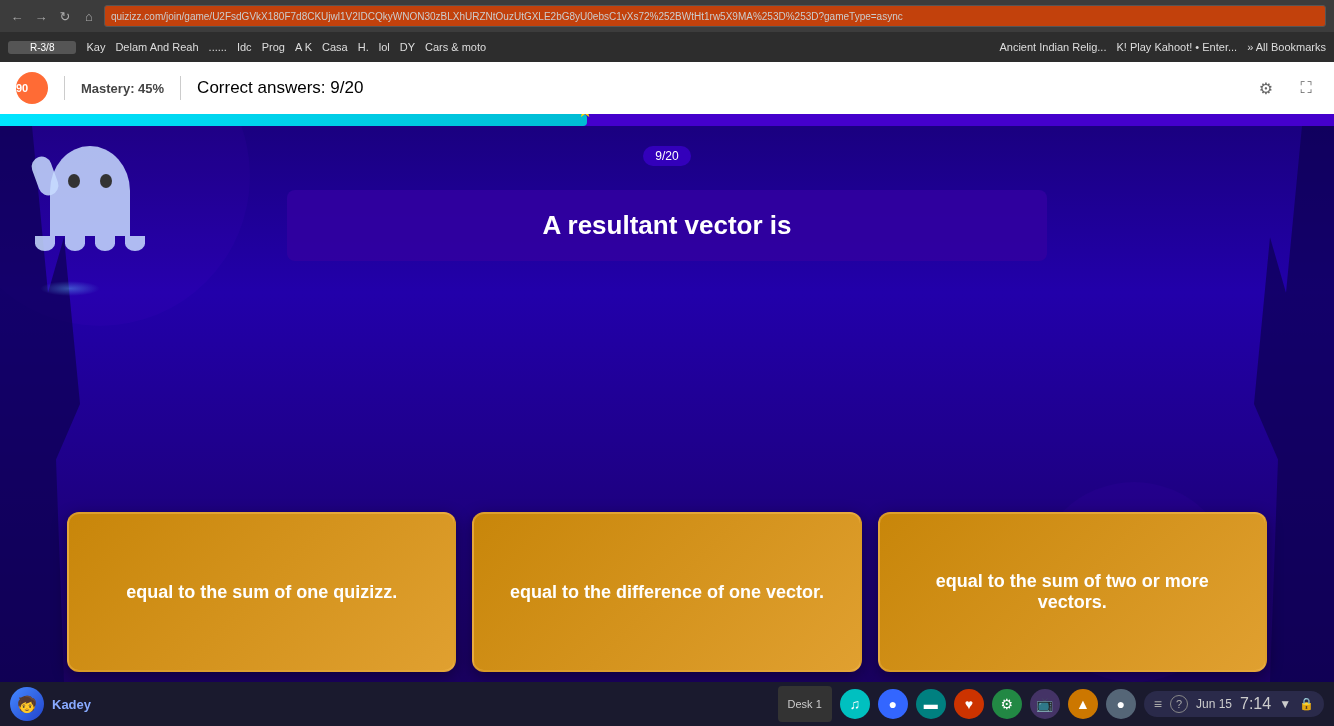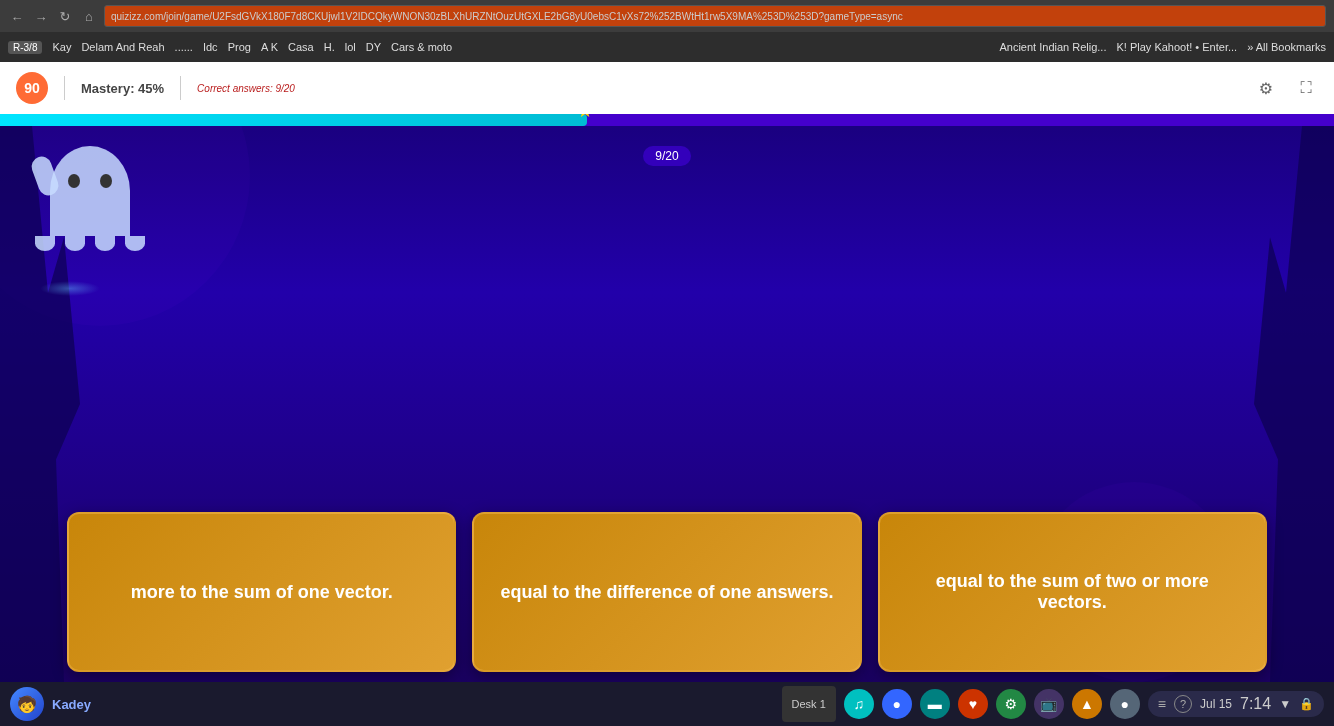--- a/index.html
+++ b/index.html
@@ -55,21 +55,21 @@
       display: flex;
       align-items: center;
       padding: 0 8px;
       gap: 10px;
       font-size: 11px;
       color: #ddd;
     }
     .bm-badge {
       background: #555;
       border-radius: 3px;
-      padding: 1px 5px;
+      padding: 1px 22px;
       font-size: 10px;
       color: #fff;
     }
     .bm-item {
       cursor: pointer;
       white-space: nowrap;
     }
 
     
     #quiz-topbar {
@@ -91,33 +91,31 @@
       color: #333;
     }
     .score-circle {
       width: 32px;
       height: 32px;
       border-radius: 50%;
       background: #ff6b35;
       color: white;
       display: flex;
       align-items: center;
-      justify-content: center;
       font-weight: bold;
-      font-size: 14px;
+      font-size: 11px;
     }
     #mastery-text {
       font-size: 13px;
       color: #444;
       font-weight: 600;
     }
     #correct-text {
-      font-size: 10px;
-      color: #b91c1c;
-      font-style: italic;
+      font-size: 17px;
+      color: #000000;
     }
     .divider-v {
       width: 1px;
       height: 24px;
       background: #ccc;
     }
     .spacer { flex: 1; }
     .topbar-icon {
       width: 24px;
       height: 24px;
@@ -450,28 +448,31 @@
       <div class="ghost-wave"></div>
       <div class="ghost-wave"></div>
       <div class="ghost-wave"></div>
       <div class="ghost-wave"></div>
     </div>
     <div class="ghost-glow"></div>
   </div>
 
   <div id="question-container">
     <div id="question-counter">9/20</div>
+    <div id="question-card">
+      <div id="question-text">A resultant vector is</div>
+    </div>
   </div>
 
   <div id="answers-container">
     <div class="answer-card">
-      <span>more to the sum of one vector.</span>
+      <span>equal to the sum of one quizizz.</span>
     </div>
     <div class="answer-card">
-      <span>equal to the difference of one answers.</span>
+      <span>equal to the difference of one vector.</span>
     </div>
     <div class="answer-card">
       <span>equal to the sum of two or more vectors.</span>
     </div>
   </div>
 </div>
 
 <div id="taskbar">
   <div id="player-avatar">🧒</div>
   <span id="player-name">Kadey</span>
@@ -481,18 +482,18 @@
   <div class="tb-icon-btn blue">●</div>
   <div class="tb-icon-btn teal">▬</div>
   <div class="tb-icon-btn red">♥</div>
   <div class="tb-icon-btn green">⚙</div>
   <div class="tb-icon-btn dark">📺</div>
   <div class="tb-icon-btn orange">▲</div>
   <div class="tb-icon-btn gray">●</div>
   <div id="taskbar-right">
     <span id="sort-icon-btn">≡</span>
     <span style="width:18px;height:18px;border-radius:50%;border:1px solid #888;color:#aaa;font-size:11px;display:flex;align-items:center;justify-content:center;cursor:pointer;">?</span>
-    <span id="date-text">Jul 15</span>
+    <span id="date-text">Jun 15</span>
     <span id="time-text">7:14</span>
     <span style="color:#ccc;font-size:12px;">▼</span>
     <span style="color:#ccc;font-size:12px;">🔒</span>
   </div>
 </div>
 
 </body></html>

